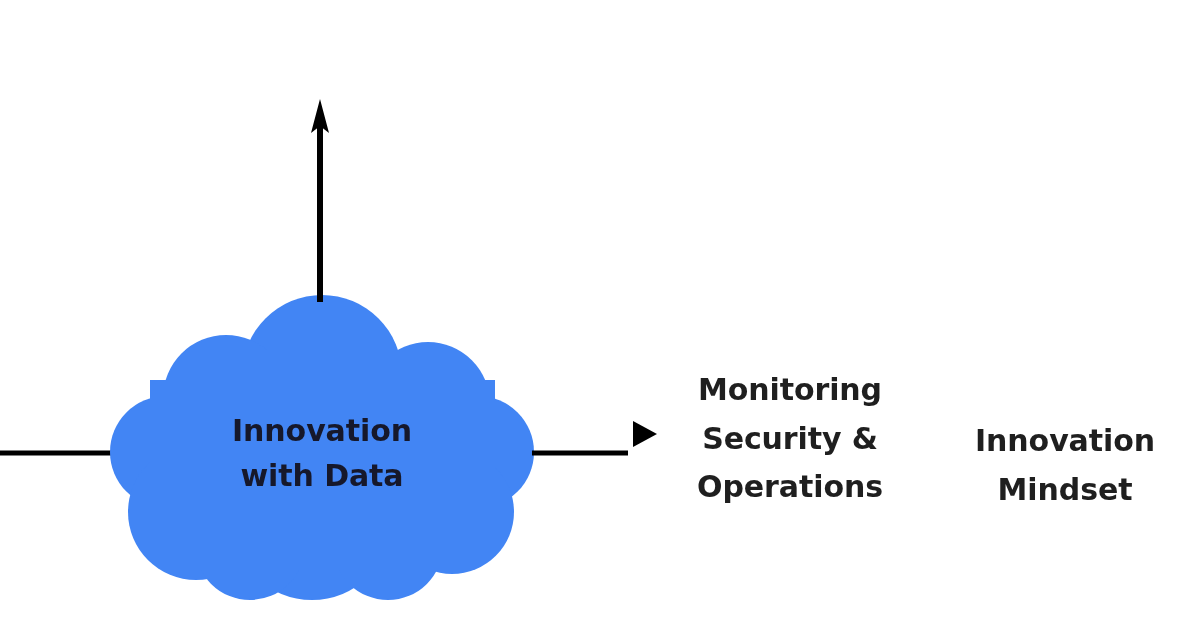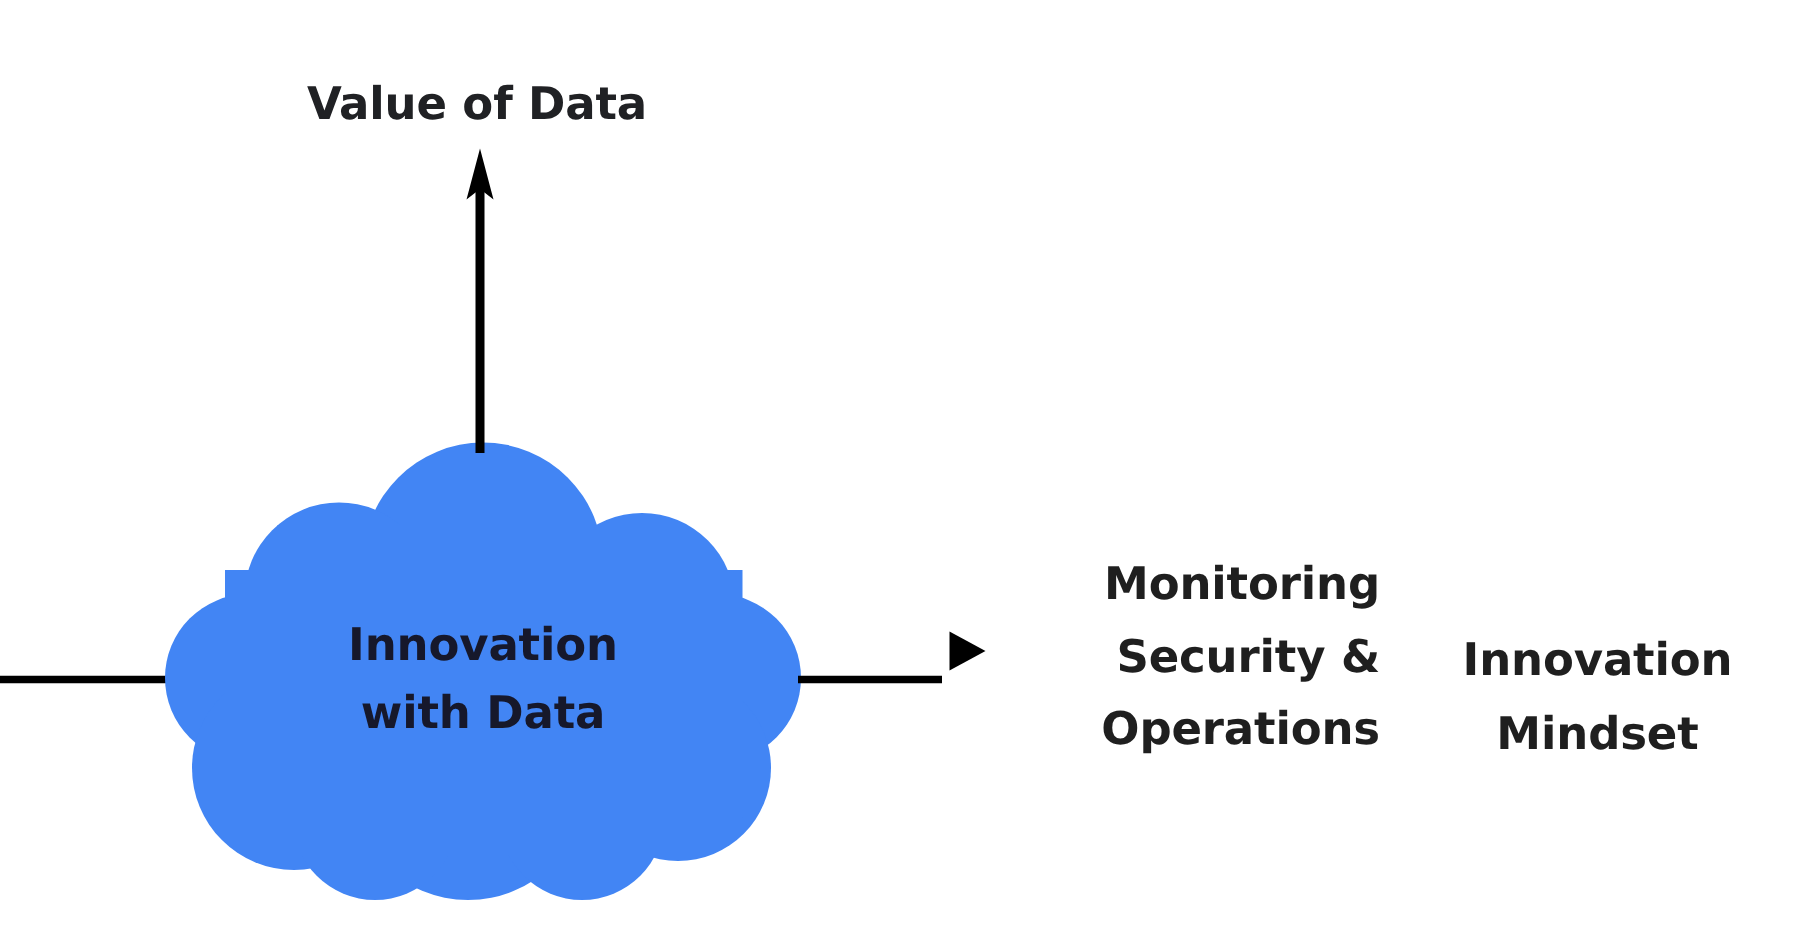--- a/index.html
+++ b/index.html
@@ -60,21 +60,20 @@
     line-height: 1.50;
   }
 
   #monitoring-label {
     left: 660px;
     top: 366px;
     width: 260px;
     font-size: 30px;
     color: #1f1f1f;
     line-height: 1.62;
-    text-align: right;
   }
 
   #innovation-mindset-label {
     left: 940px;
     top: 417px;
     width: 250px;
     font-size: 30px;
     color: #1f1f1f;
     line-height: 1.62;
   }
@@ -106,21 +105,20 @@
     <g>
       <line x1="320" y1="302" x2="320" y2="112" stroke="#000000" stroke-width="6"></line>
       <polygon points="320,99 329,133 320,126 311,133" fill="#000000"></polygon>
     </g>
 
     <line x1="532" y1="453" x2="628" y2="453" stroke="#000000" stroke-width="5"></line>
 
     <polygon points="633,421 657,434 633,447" fill="#000000"></polygon>
   </svg>
 
-  <div class="label" id="value-of-data-label">Value of Data</div>
 
   <div class="label" id="cloud-label">Innovation
 with Data</div>
 
   <div class="label" id="monitoring-label">Monitoring
 Security &amp;
 Operations</div>
 
   <div class="label" id="innovation-mindset-label">Innovation
 Mindset</div>

